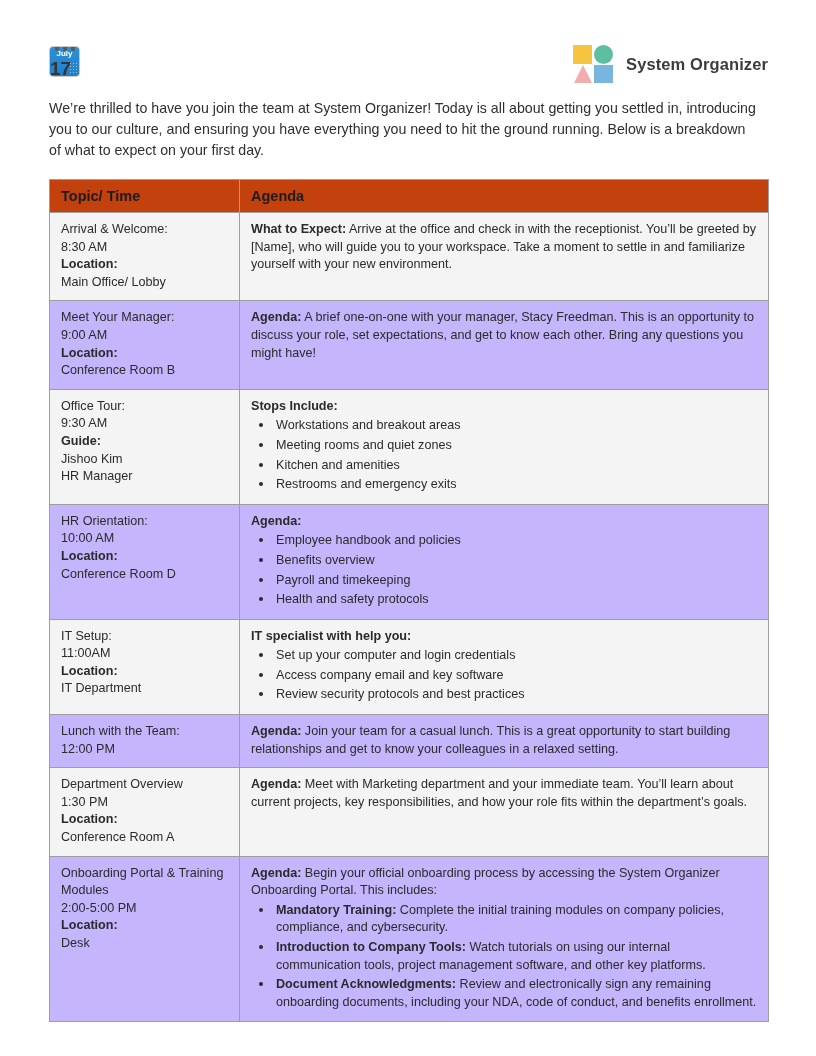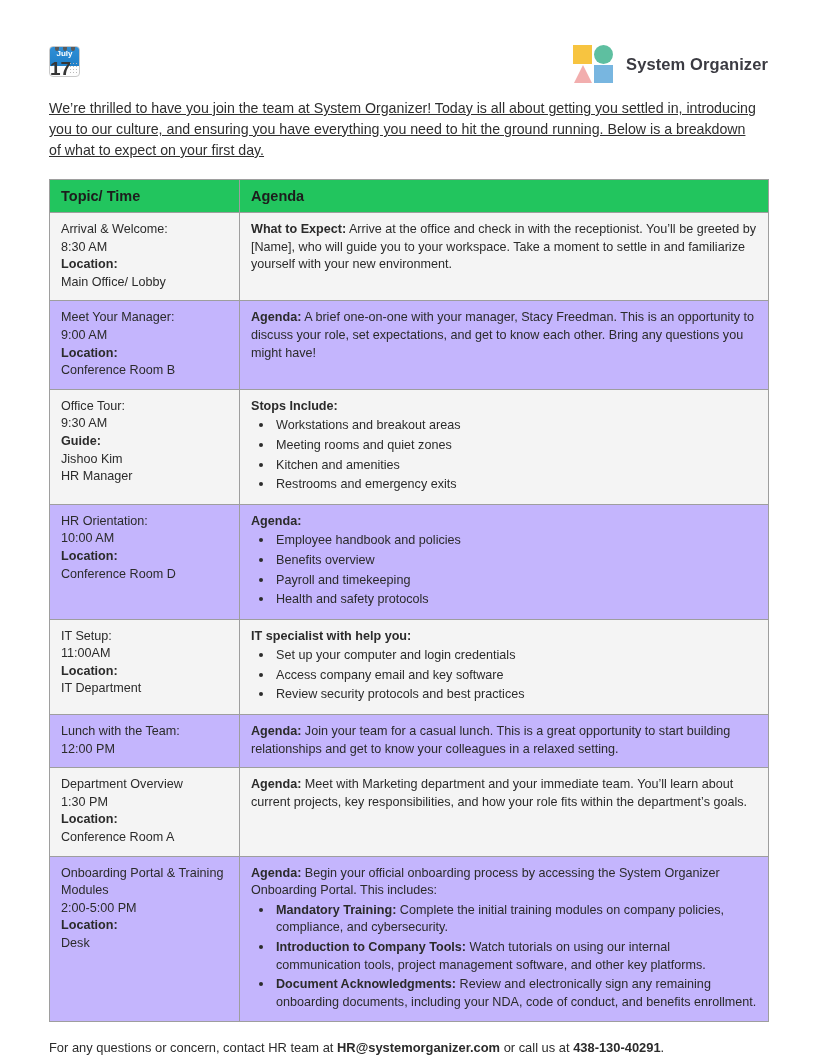--- a/index.html
+++ b/index.html
@@ -52,21 +52,21 @@
     background: #fdfdfd;
     border: 1px solid #c9c9c9;
     box-sizing: border-box;
     overflow: hidden;
     flex: 0 0 auto;
     margin-top: 4px;
   }
   .cal-icon .cal-top {
     position: absolute;
     top: 0; left: 0; right: 0;
-    height: 19px;
+    height: 30px;
     background: linear-gradient(#2f8fd6, #1f7fc8);
     color: #ffffff;
     font-size: 8px;
     font-weight: bold;
     line-height: 14px;
     text-align: center;
   }
   .cal-icon .cal-day {
     position: absolute;
     top: 13px; left: 0;
@@ -146,33 +146,32 @@
     white-space: nowrap;
   }
 
   
   p.intro {
     margin: 14px 0 0 0;
     font-size: 14.2px;
     line-height: 21px;
     color: #2f2f2f;
     max-width: 712px;
-    text-decoration: underline;
   }
 
   
   table.itinerary {
     margin-top: 18px;
     border-collapse: collapse;
     width: 719px;
     table-layout: fixed;
     border: 1px solid #9e9e9e;
   }
   table.itinerary th {
-    background: #22c55e;
+    background: #c2410c;
     color: #1d1d1d;
     font-size: 14.5px;
     font-weight: bold;
     text-align: left;
     padding: 8px 10px 8px 11px;
     border-right: 1px solid #9e9e9e;
     border-bottom: 1px solid #9e9e9e;
   }
   table.itinerary th:last-child { border-right: none; }
   table.itinerary td {
@@ -364,17 +363,14 @@
             <ul class="agenda-list">
               <li><b>Mandatory Training:</b><span> Complete the initial training modules on company policies, compliance, and cybersecurity.</span></li>
               <li><b>Introduction to Company Tools:</b><span> Watch tutorials on using our internal communication tools, project management software, and other key platforms.</span></li>
               <li><b>Document Acknowledgments:</b><span> Review and electronically sign any remaining onboarding documents, including your NDA, code of conduct, and benefits enrollment.</span></li>
             </ul>
           </td>
         </tr>
       </tbody>
   </table>
 
-  <p class="footer-note">
-    <span>For any questions or concern, contact HR team at </span><b>HR@systemorganizer.com</b><span> or call us at </span><b>438-130-40291</b><span>.</span>
-  </p>
 
 </div>
 
 </body></html>

